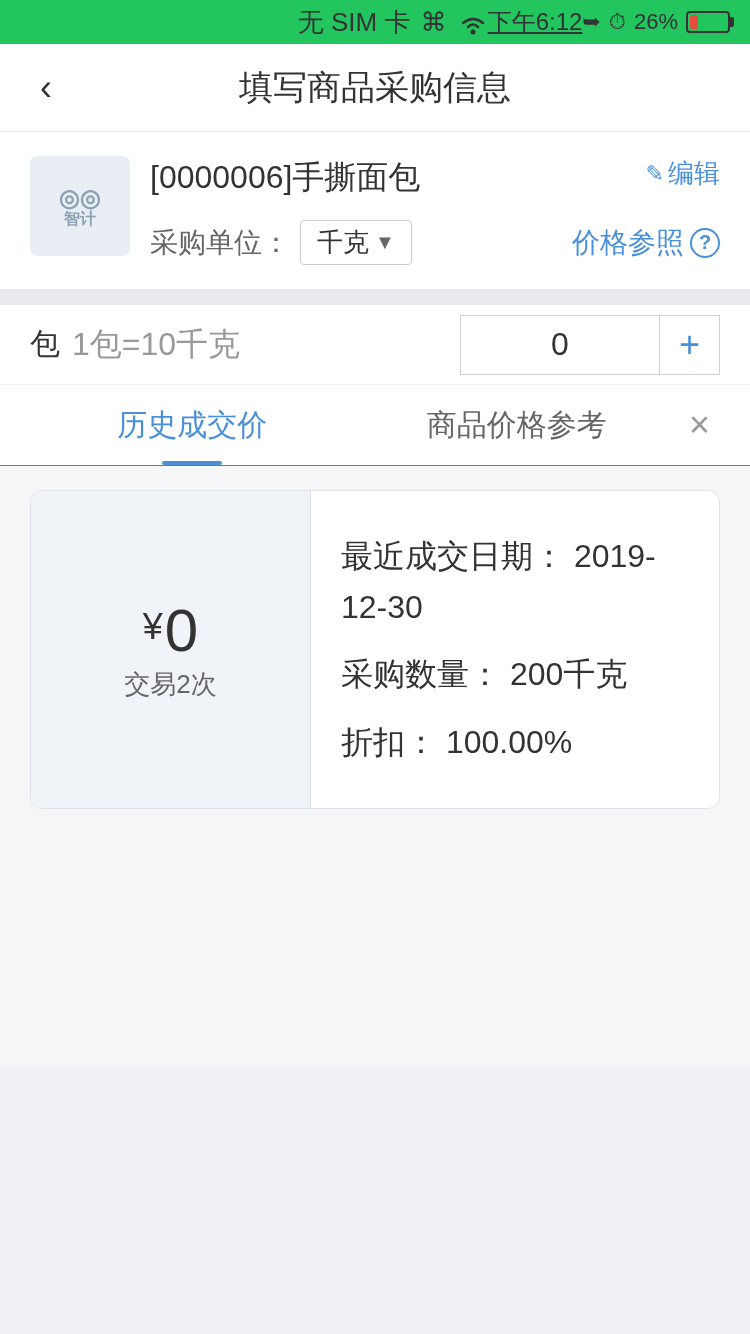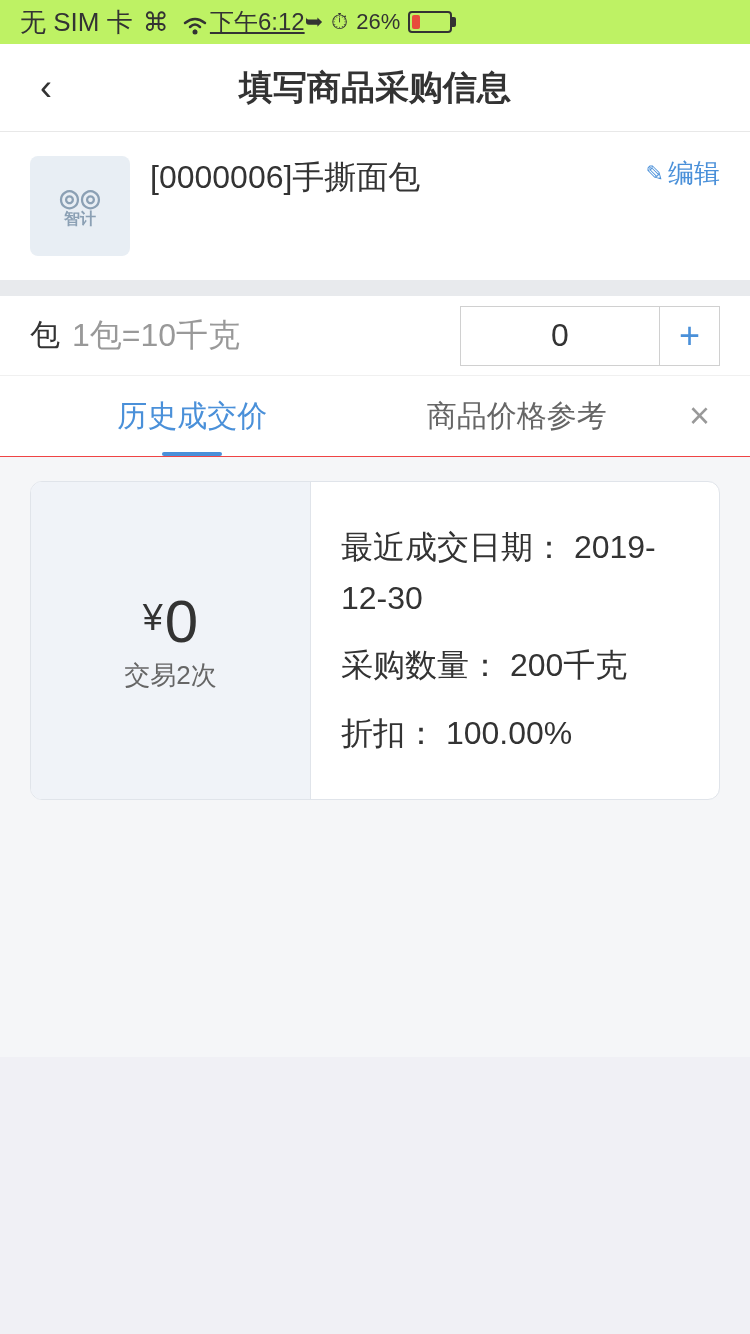--- a/index.html
+++ b/index.html
@@ -9,24 +9,24 @@
       min-height: 1334px;
       font-family: -apple-system, 'PingFang SC', 'Helvetica Neue', Arial, sans-serif;
       background: #f0f0f5;
       overflow-x: hidden;
     }
 
     
     .status-bar {
       width: 750px;
       height: 44px;
-      background: #bef264;
-      display: flex;
-      align-items: center;
-      justify-content: flex-start;
+      background: #22c55e;
+      display: flex;
+      align-items: center;
+      justify-content: flex-end;
       padding: 0 20px;
       font-size: 26px;
     }
     .status-left {
       display: flex;
       align-items: center;
       gap: 10px;
       font-size: 26px;
       color: #333;
     }
@@ -87,21 +87,21 @@
       font-size: 36px;
       color: #333;
       cursor: pointer;
       padding: 10px;
     }
     .nav-title {
       position: absolute;
       left: 50%;
       transform: translateX(-50%);
       font-size: 34px;
-      font-weight: 700;
+      font-weight: 400;
       color: #333;
     }
 
     
     .product-section {
       background: #fff;
       padding: 24px 30px;
       margin-bottom: 0;
     }
     .product-row {
@@ -417,20 +417,33 @@
       </div>
     </div>
     <div class="product-info">
       <div class="product-header">
         <span class="product-name">[0000006]手撕面包</span>
         <span class="edit-btn">
           <span class="edit-icon">✎</span>
           <span>编辑</span>
         </span>
       </div>
+      <div class="product-unit-row">
+        <div class="unit-label">
+          <span>采购单位：</span>
+          <div class="unit-select">
+            <span>千克</span>
+            <span class="unit-select-arrow">▼</span>
+          </div>
+        </div>
+        <div class="price-ref-btn">
+          <span>价格参照</span>
+          <span class="price-ref-icon">?</span>
+        </div>
+      </div>
     </div>
   </div>
 </div>
 
 <div class="divider-thick"></div>
 
 <div class="quantity-section">
   <div class="quantity-label">
     <span class="qty-unit">包</span>
     <span class="qty-hint">1包=10千克</span>

